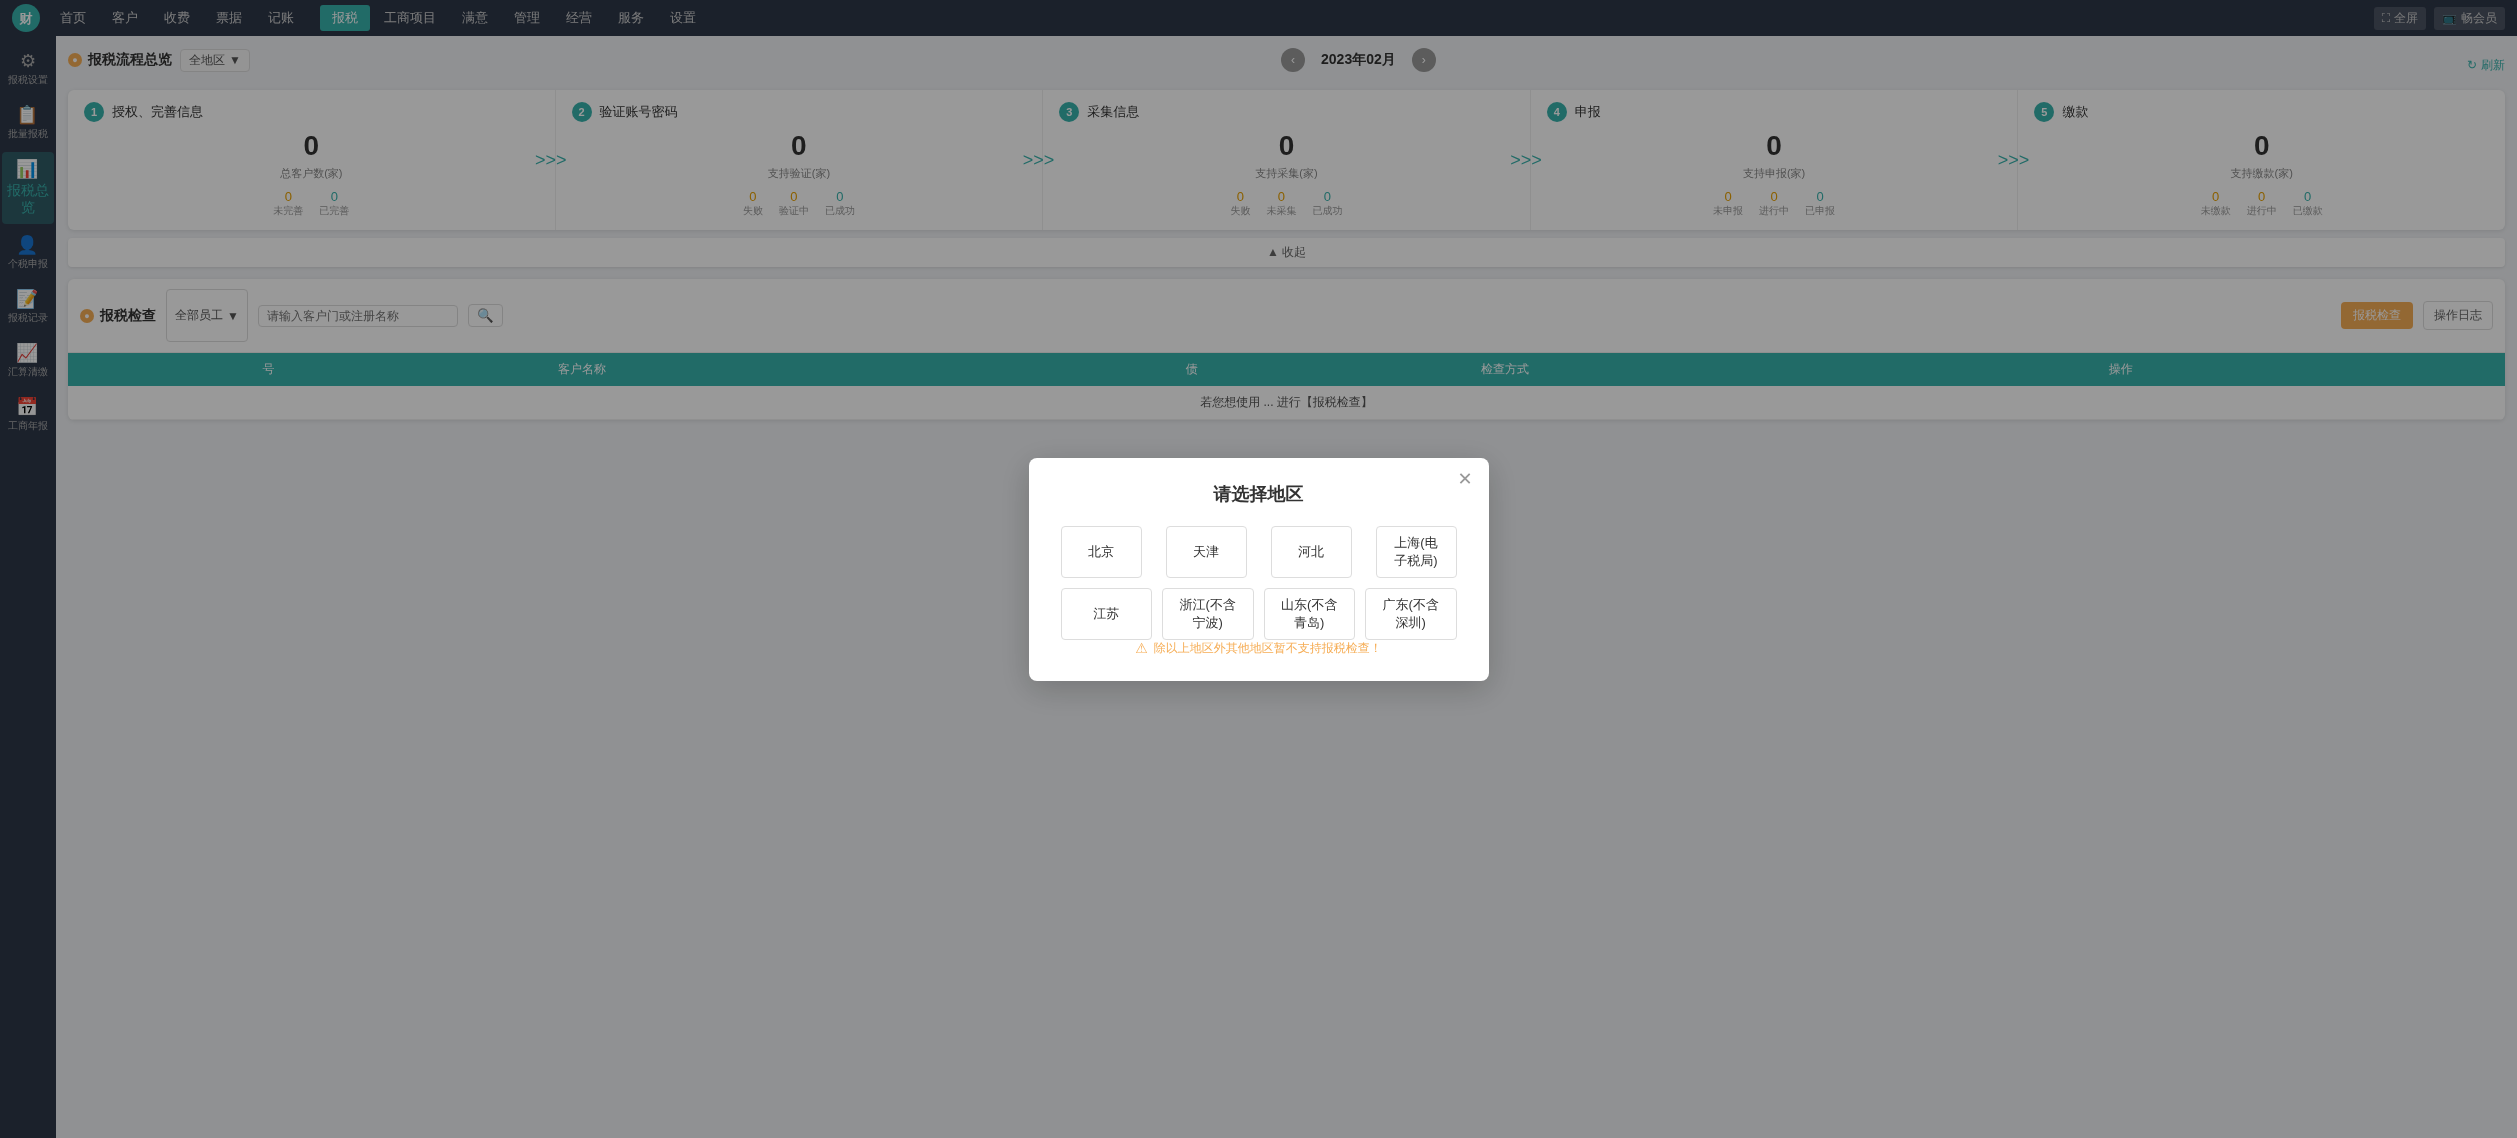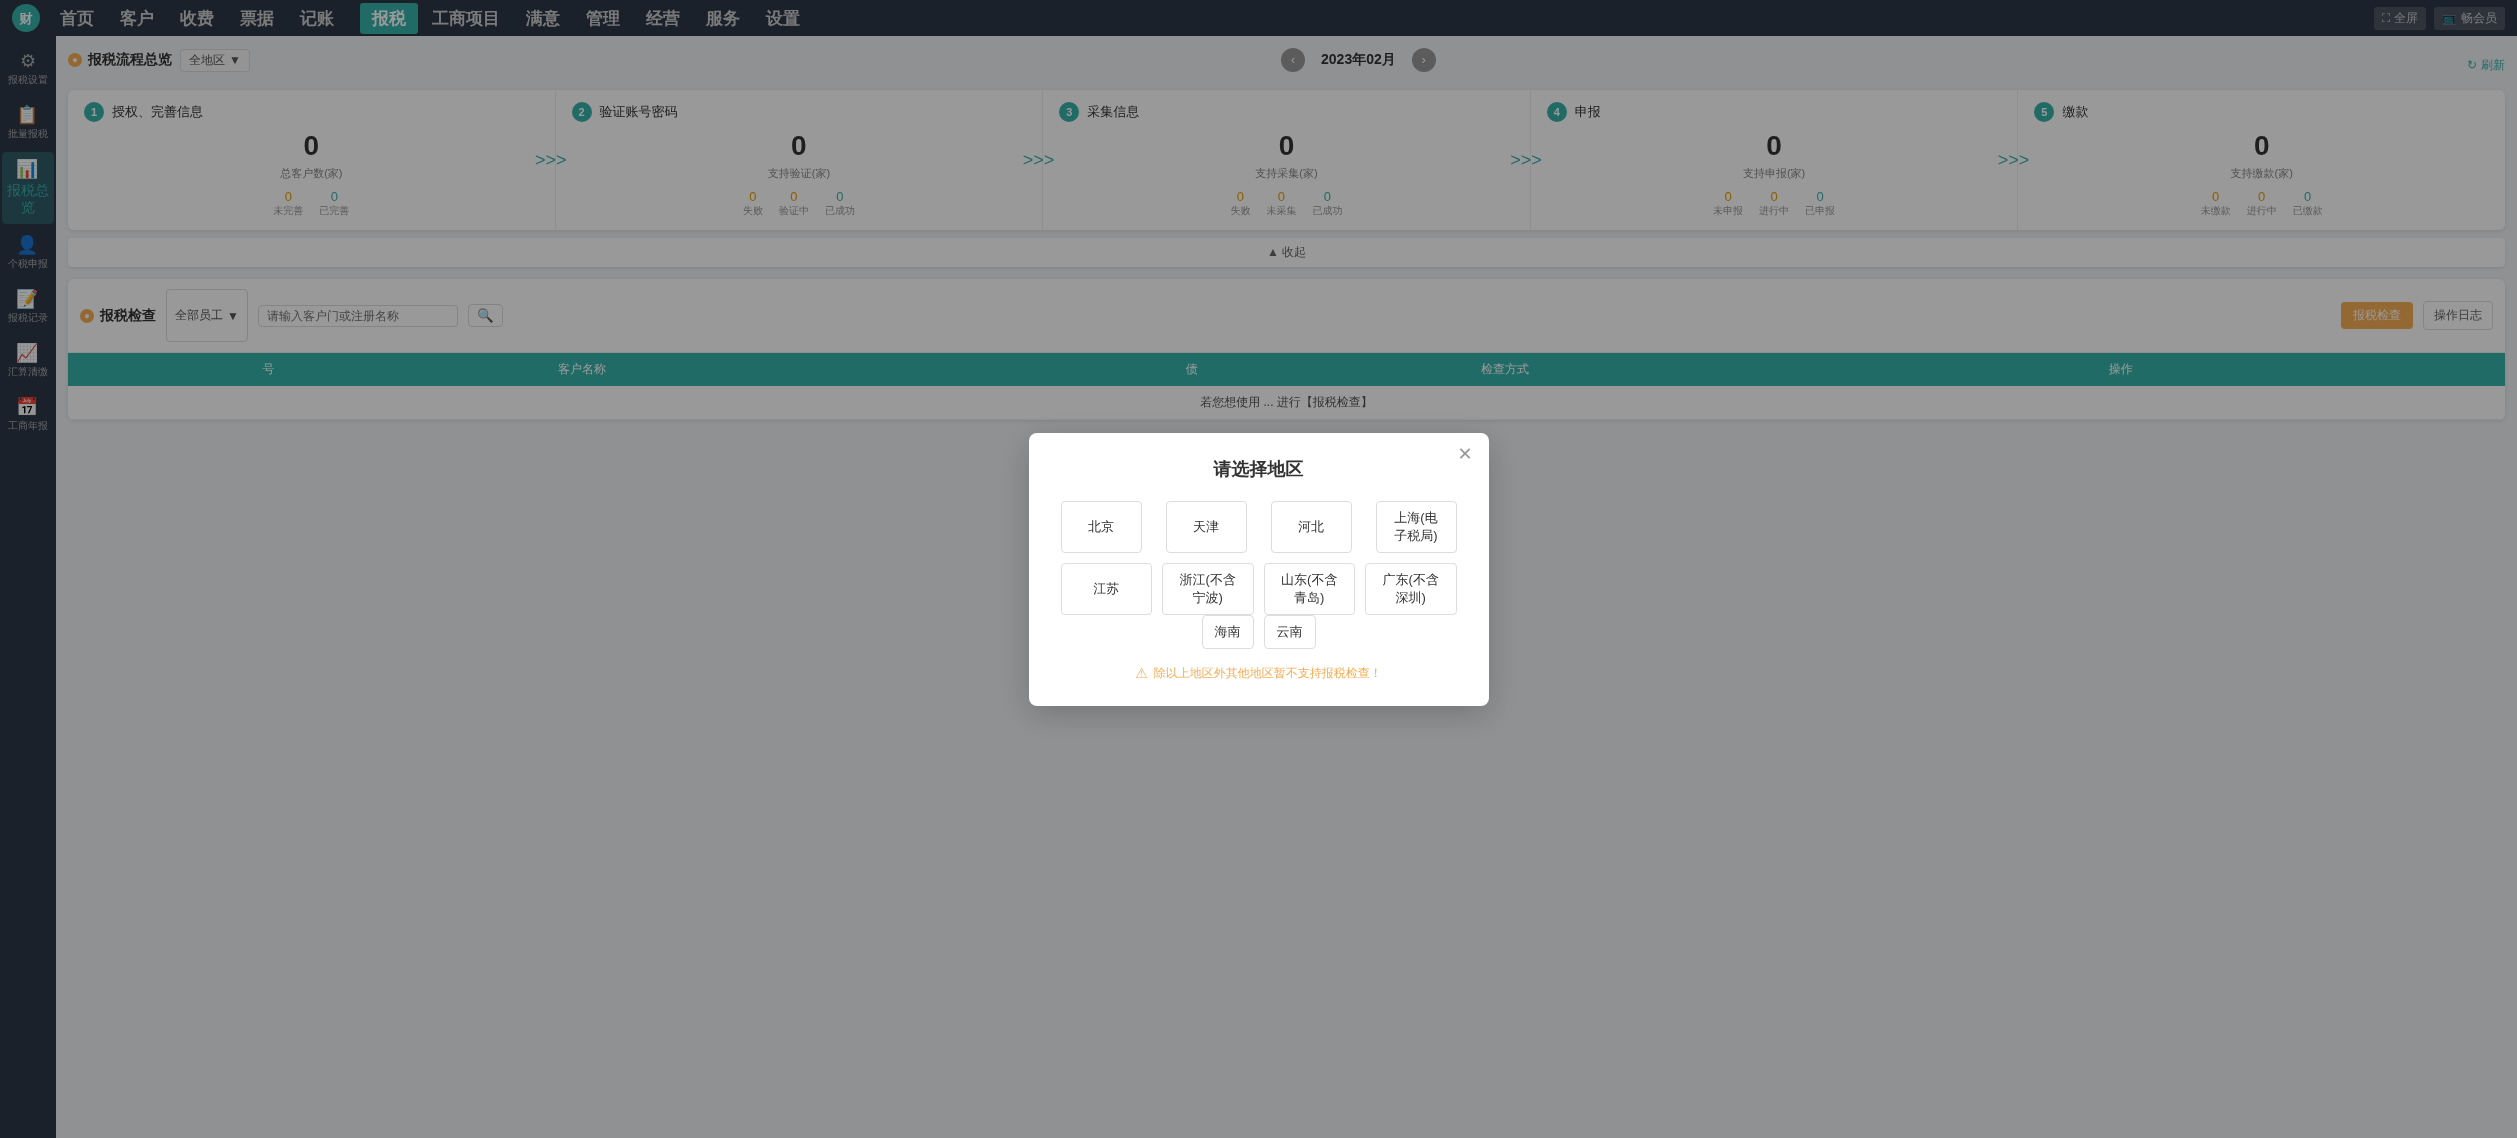--- a/index.html
+++ b/index.html
@@ -23,22 +23,21 @@
       display: flex;
       align-items: center;
       flex: 1;
       gap: 2px;
     }
     .top-nav-item {
       padding: 4px 12px;
       color: #ccc;
       cursor: pointer;
       border-radius: 3px;
-      font-size: 17px;
-      font-weight: bold;
+      font-size: 13px;
     }
     .top-nav-item.active { background: #38b2ac; color: #fff; margin-left: 12px; }
     .top-nav-right {
       display: flex;
       align-items: center;
       gap: 8px;
       color: #ccc;
       font-size: 12px;
     }
     .top-nav-btn {
@@ -715,22 +714,18 @@
         <button class="region-btn">天津</button>
         <button class="region-btn">河北</button>
         <button class="region-btn">上海(电子税局)</button>
       </div>
     <div class="region-grid-row2" id="region-row2">
         <button class="region-btn">江苏</button>
         <button class="region-btn">浙江(不含宁波)</button>
         <button class="region-btn">山东(不含青岛)</button>
         <button class="region-btn">广东(不含深圳)</button>
       </div>
-    <div class="region-grid-row3" id="region-row3">
-        <button class="region-btn">海南</button>
-        <button class="region-btn">云南</button>
-      </div>
     <div class="modal-warning">
       <span class="warn-icon">⚠</span>
       <span>除以上地区外其他地区暂不支持报税检查！</span>
     </div>
   </div>
 </div>
 
 </body></html>

